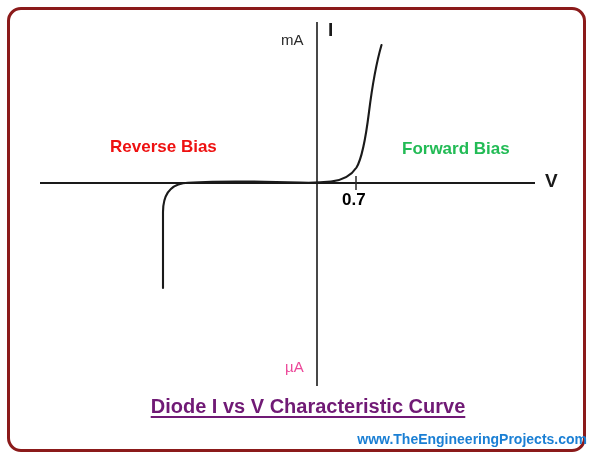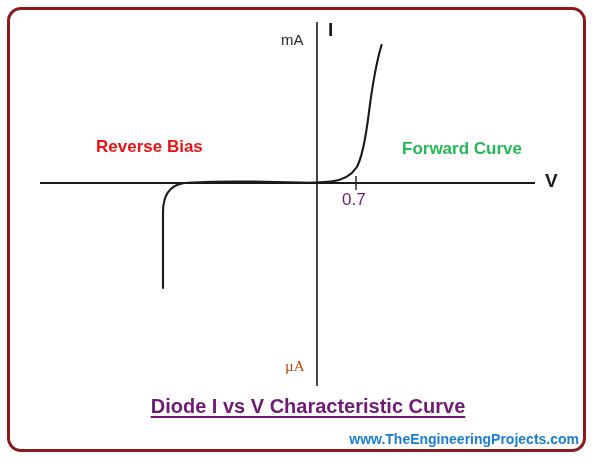--- a/index.html
+++ b/index.html
@@ -61,45 +61,45 @@
     font-weight: normal;
     color: #2a2a2a;
     font-family: "Liberation Sans", sans-serif;
     text-align: center;
   }
   #axis-label-uA {
     left: 285px;
     top: 359px;
     font-size: 15px;
     font-weight: normal;
-    color: #c2410c;
-    font-family: Liberation Serif, serif;
+    color: #ec4899;
+    font-family: Liberation Sans, sans-serif;
   }
   #region-reverse-bias {
-    left: 96px;
+    left: 110px;
     top: 138px;
     font-size: 17px;
     font-weight: bold;
     color: #ee1111;
     font-family: "Liberation Sans", sans-serif;
   }
   #region-forward-bias {
     left: 402px;
     top: 140px;
     font-size: 17px;
     font-weight: bold;
     color: #22bb55;
     font-family: "Liberation Sans", sans-serif;
   }
   #threshold-value {
     left: 342px;
     top: 191px;
     font-size: 17px;
-    font-weight: normal;
-    color: #701a75;
+    font-weight: bold;
+    color: #000000;
     font-family: "Liberation Sans", sans-serif;
   }
   #breakdown-label {
     left: 70px;
     top: 296px;
     font-size: 17px;
     font-weight: bold;
     color: #111111;
     font-family: "Liberation Sans", sans-serif;
   }
@@ -110,21 +110,21 @@
     text-align: center;
     font-size: 20px;
     font-weight: bold;
     color: #701a75;
     text-decoration: underline;
     text-underline-offset: 3px;
     font-family: "Liberation Sans", sans-serif;
     margin-left: 8px;
   }
   #site-url {
-    left: 7px;
+    left: 15px;
     top: 432px;
     width: 572px;
     text-align: right;
     font-size: 14px;
     font-weight: bold;
     color: #1a7fd4;
     font-family: "Liberation Sans", sans-serif;
   }
 </style>
 </head>
@@ -155,21 +155,21 @@
   <div class="lbl" id="axis-label-I">I</div>
 
   <div class="lbl" id="axis-label-V">V</div>
 
   <div class="lbl" id="axis-label-mA">mA</div>
 
   <div class="lbl" id="axis-label-uA">µA</div>
 
   <div class="lbl" id="region-reverse-bias">Reverse Bias</div>
 
-  <div class="lbl" id="region-forward-bias">Forward Curve</div>
+  <div class="lbl" id="region-forward-bias">Forward Bias</div>
 
   <div class="lbl" id="threshold-value">0.7</div>
 
 
   <div class="lbl" id="figure-title">Diode I vs V Characteristic Curve</div>
 
   <div class="lbl" id="site-url">www.TheEngineeringProjects.com</div>
 
 </div>
 

